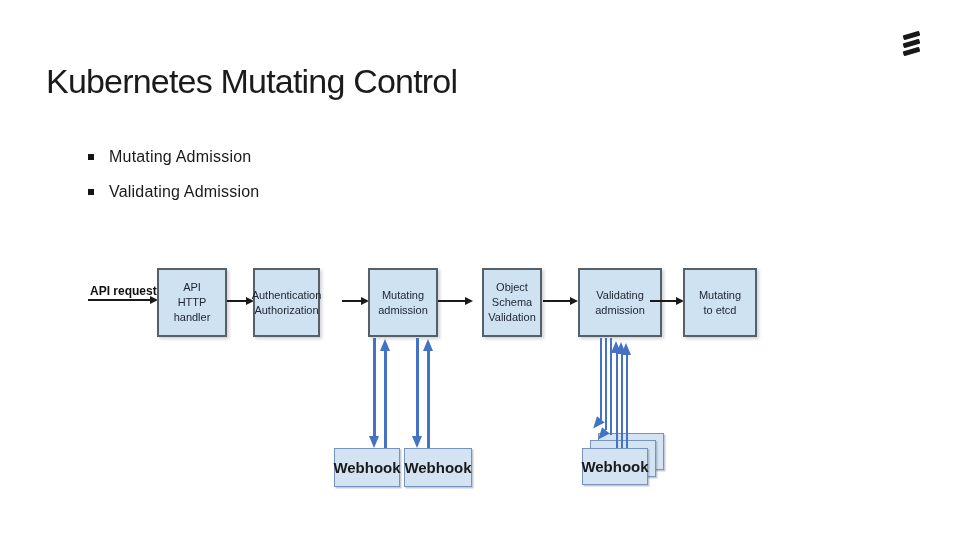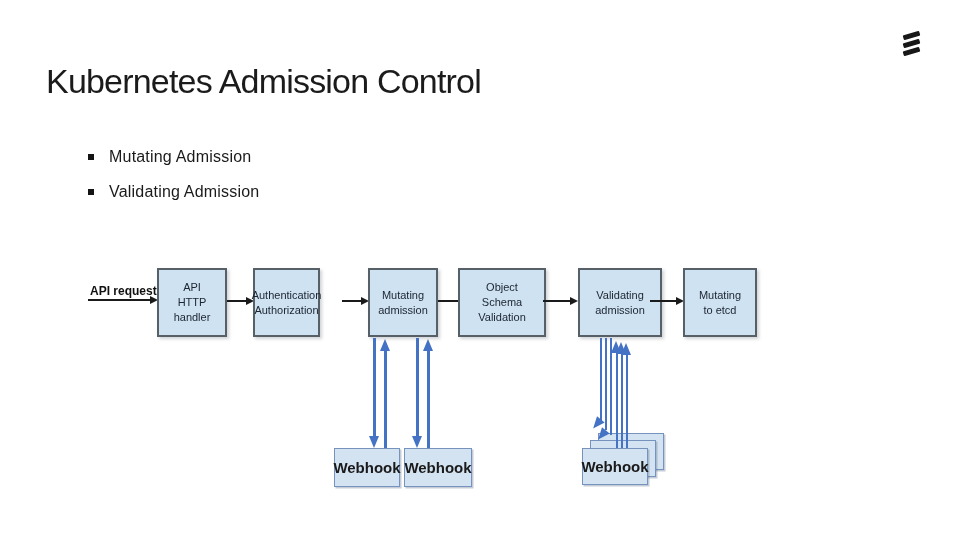--- a/index.html
+++ b/index.html
@@ -33,21 +33,21 @@
   .node{
     position:absolute;top:268px;height:69px;box-sizing:border-box;
     background:#cfe2f1;border:2px solid #566066;
     display:flex;align-items:center;justify-content:center;text-align:center;
     font-size:11px;line-height:1.35;color:#1c2430;white-space:pre-line;
     box-shadow:2px 2px 3px rgba(120,130,140,.35);
   }
   #n1{left:157px;width:70px}
   #n2{left:253px;width:67px}
   #n3{left:368px;width:70px}
-  #n4{left:458px;width:88px}
+  #n4{left:482px;width:60px}
   #n5{left:578px;width:84px}
   #n6{left:683px;width:74px}
 
   
   .harrow{position:absolute;top:300px;height:2px;background:#1a1a1a;}
   .harrow::after{
     content:"";position:absolute;right:-8px;top:-3px;width:0;height:0;
     border-left:8px solid #1a1a1a;border-top:4px solid transparent;border-bottom:4px solid transparent;
   }
   #a1{left:227px;width:19px}
@@ -101,21 +101,21 @@
   #w2{left:404px;top:448px;width:68px;height:39px}
   #ws-back{left:598px;top:433px;width:66px;height:37px;z-index:1}
   #ws-mid{left:590px;top:440px;width:66px;height:37px;z-index:1}
   #ws-front{left:582px;top:448px;width:66px;height:37px;z-index:3}
 </style>
 </head>
 <body>
 
 <div>
 
-  <div class="title">Kubernetes Admission Control</div>
+  <div class="title">Kubernetes Mutating Control</div>
   <div class="logo">
     <div class="bar"></div>
     <div class="bar"></div>
     <div class="bar"></div>
   </div>
 
   <div>
     <div class="bullet" id="b1">
       <span class="bsq"></span>
       <span>Mutating Admission</span>

